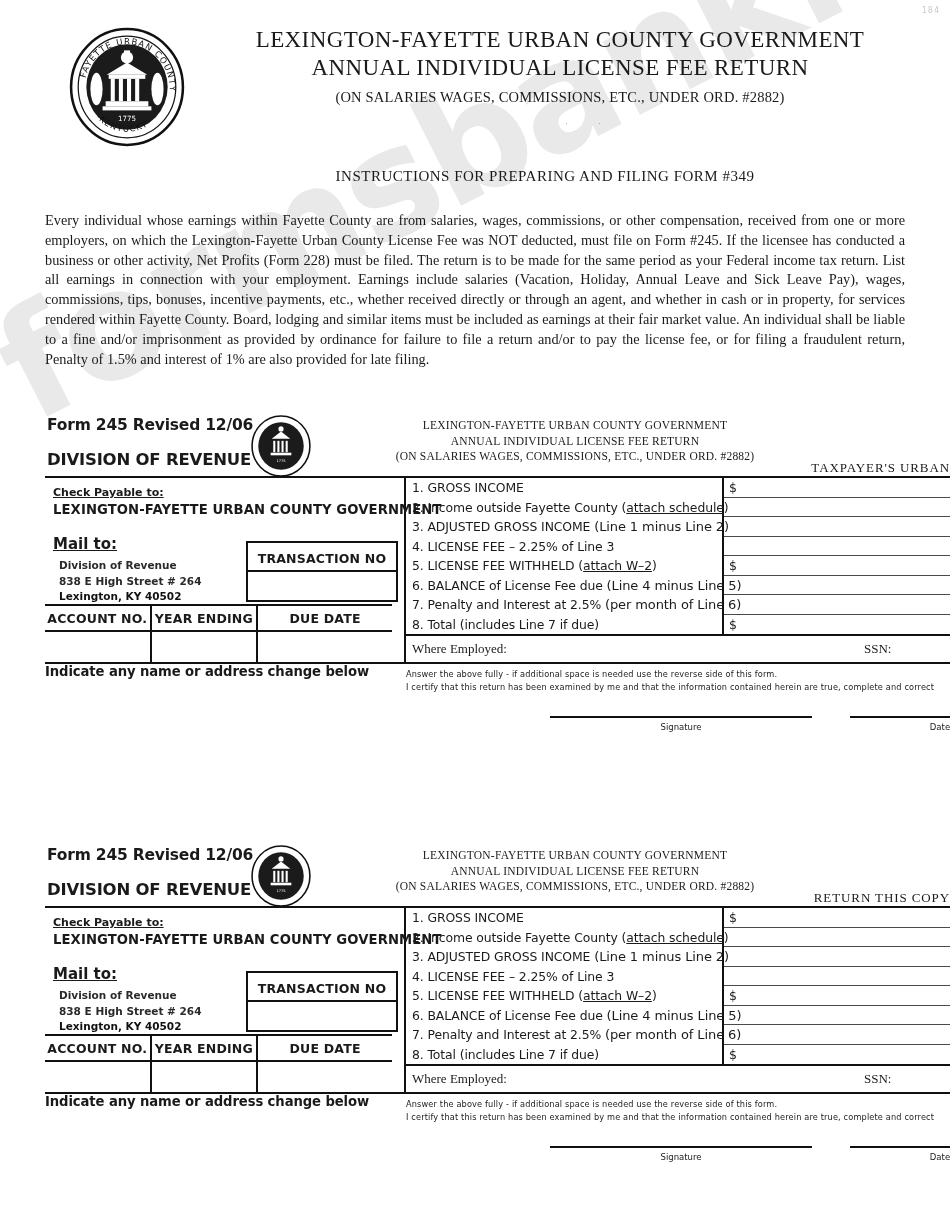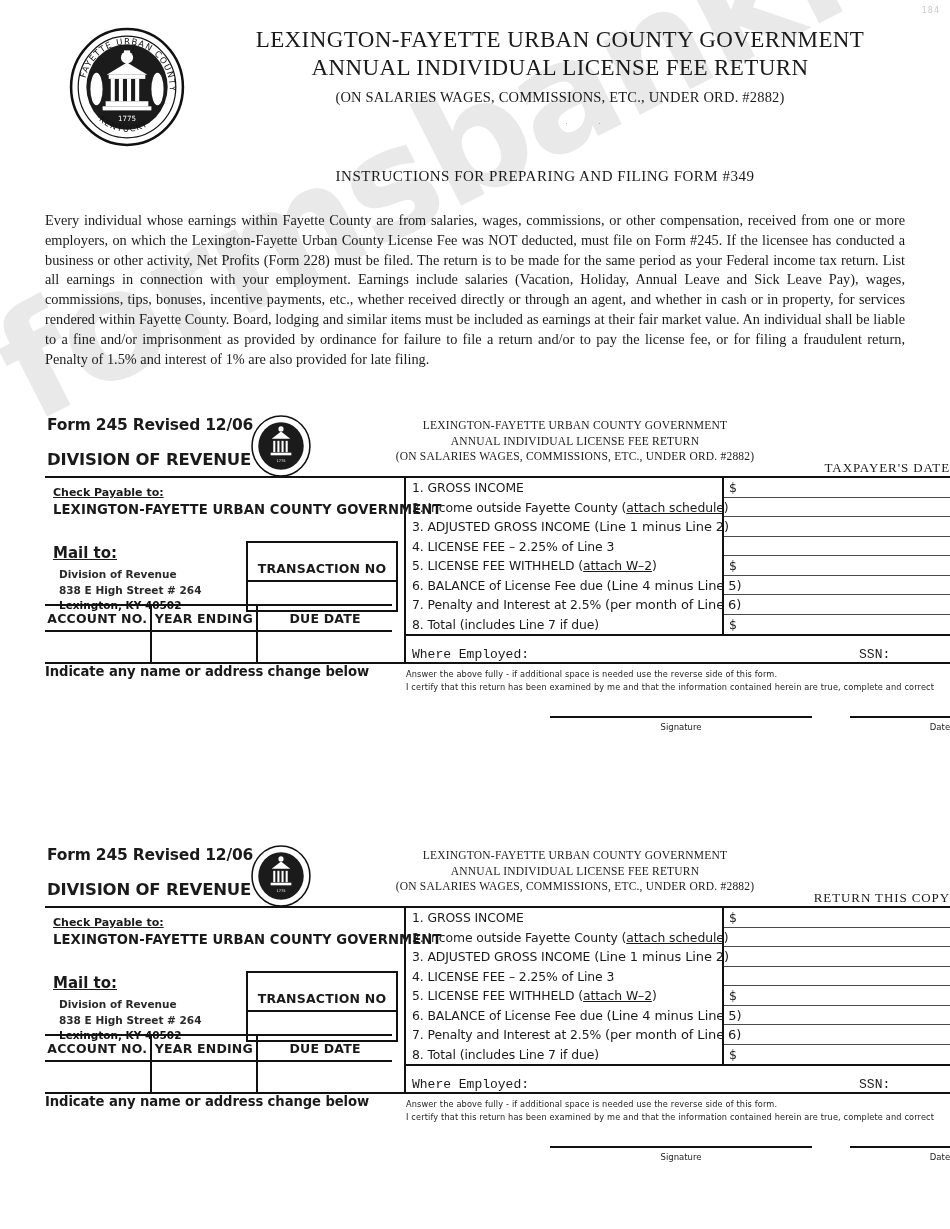--- a/index.html
+++ b/index.html
@@ -117,34 +117,34 @@
   .cp-title{
     font-family:"DejaVu Sans", sans-serif;font-size:11px;font-weight:700;
     text-decoration:underline;margin-left:4px;
   }
   .cp-gov{
     font-family:"DejaVu Sans", sans-serif;font-size:13.2px;font-weight:700;
     letter-spacing:.1px;margin-left:4px;margin-top:3px;white-space:nowrap;
   }
   .mail-title{
     font-family:"DejaVu Sans", sans-serif;font-size:15px;font-weight:700;
-    text-decoration:underline;margin-left:4px;margin-top:27px;
+    text-decoration:underline;margin-left:4px;margin-top:18px;
   }
   .addr{
     font-family:"DejaVu Sans", sans-serif;font-size:10.5px;font-weight:700;
     margin-left:10px;margin-top:5px;line-height:1.45;color:#2a2a2a;
   }
   .addr .a3{color:#111;}
   .txn-box{
     position:absolute;right:6px;top:63px;width:152px;
     border:2px solid #111;box-sizing:border-box;
   }
   .txn-head{
     font-family:"DejaVu Sans", sans-serif;font-size:12.5px;font-weight:700;
-    text-align:center;padding:18px 0 4px;border-bottom:2px solid #111;
+    text-align:center;padding:8px 0 4px;border-bottom:2px solid #111;
     letter-spacing:.2px;
   }
   .txn-fill{height:28px;}
   .acct-row{
     position:absolute;left:0;right:12px;bottom:0;
     display:flex;border-top:2px solid #111;
   }
   .acct-cell{
     flex:1;border-right:2px solid #111;box-sizing:border-box;
   }
@@ -173,23 +173,24 @@
   .lamt{
     flex:1;position:relative;border-bottom:1px solid #4a4a4a;
     box-sizing:border-box;
   }
   .lrow:last-child .lamt{border-bottom:none;}
   .dollar{
     font-family:"DejaVu Sans", sans-serif;font-size:12.5px;
     position:absolute;left:5px;top:2px;
   }
   .emp-row{
-    display:flex;height:26px;align-items:flex-end;
-    font-family:Liberation Mono, monospace;font-size:13px;
+    display:flex;height:26px;align-items:center;
+    font-family:Liberation Serif, serif;font-size:13px;
     padding-left:6px;
+    gap:27px;
   }
   .emp-row .ssn{margin-left:330px;}
 
   
   .ftr{position:relative;height:88px;margin-left:45px;width:905px;}
   .ftr-left{
     font-family:"DejaVu Sans", sans-serif;font-size:13.2px;font-weight:700;
     letter-spacing:-.1px;
   }
   .ftr-right{
@@ -298,21 +299,21 @@
           </g>
           <text x="60" y="90" font-size="7" fill="#fff" text-anchor="middle" font-family="DejaVu Sans, sans-serif">1775</text>
         </svg>
 
         <div class="fb-center">
           <div class="c1">LEXINGTON-FAYETTE URBAN COUNTY GOVERNMENT</div>
           <div class="c2">ANNUAL INDIVIDUAL LICENSE FEE RETURN</div>
           <div class="c3">(ON SALARIES WAGES, COMMISSIONS, ETC., UNDER ORD. #2882)</div>
         </div>
 
-        <div class="copy-label">TAXPAYER'S DATE</div>
+        <div class="copy-label">TAXPAYER'S URBAN</div>
       </div>
 
       <div class="tbl">
         <div class="tbl-inner">
 
           <div class="col-left">
             <div class="cp-title">Check Payable to:</div>
             <div class="cp-gov">LEXINGTON-FAYETTE URBAN COUNTY GOVERNMENT</div>
             <div class="mail-title">Mail to:</div>
             <div class="addr">

